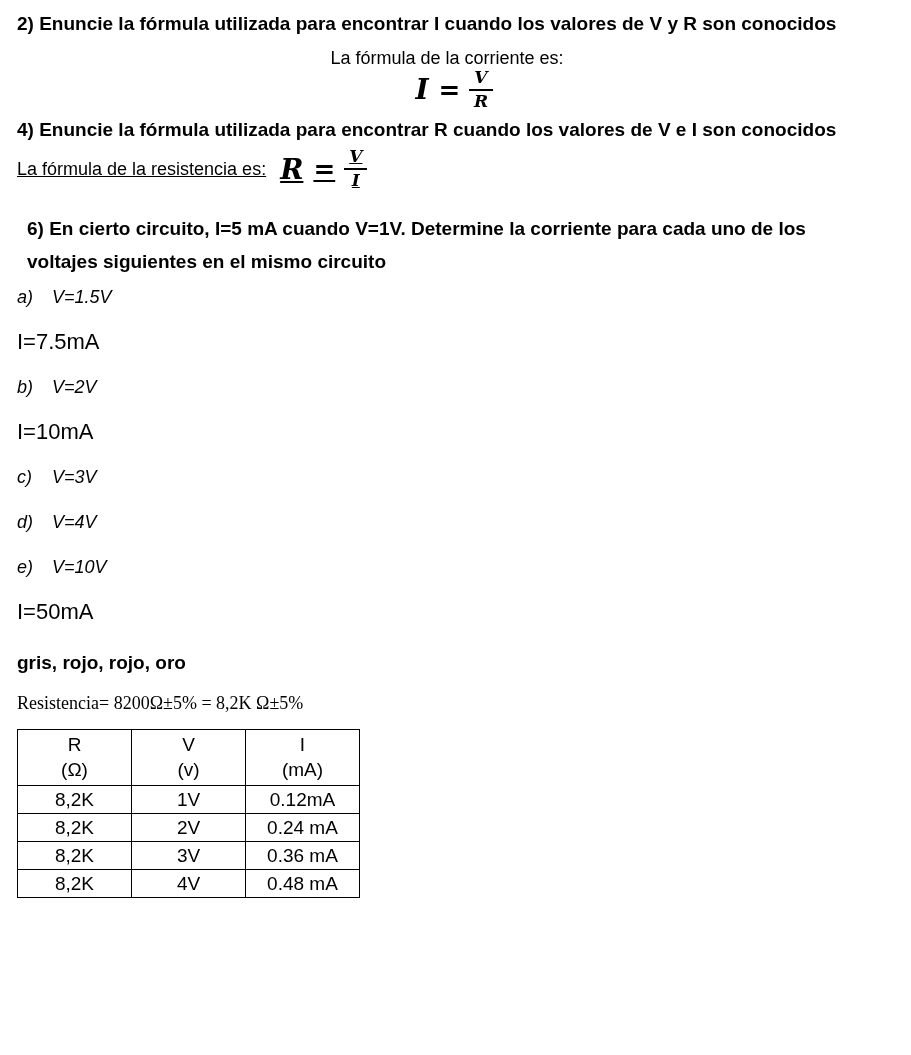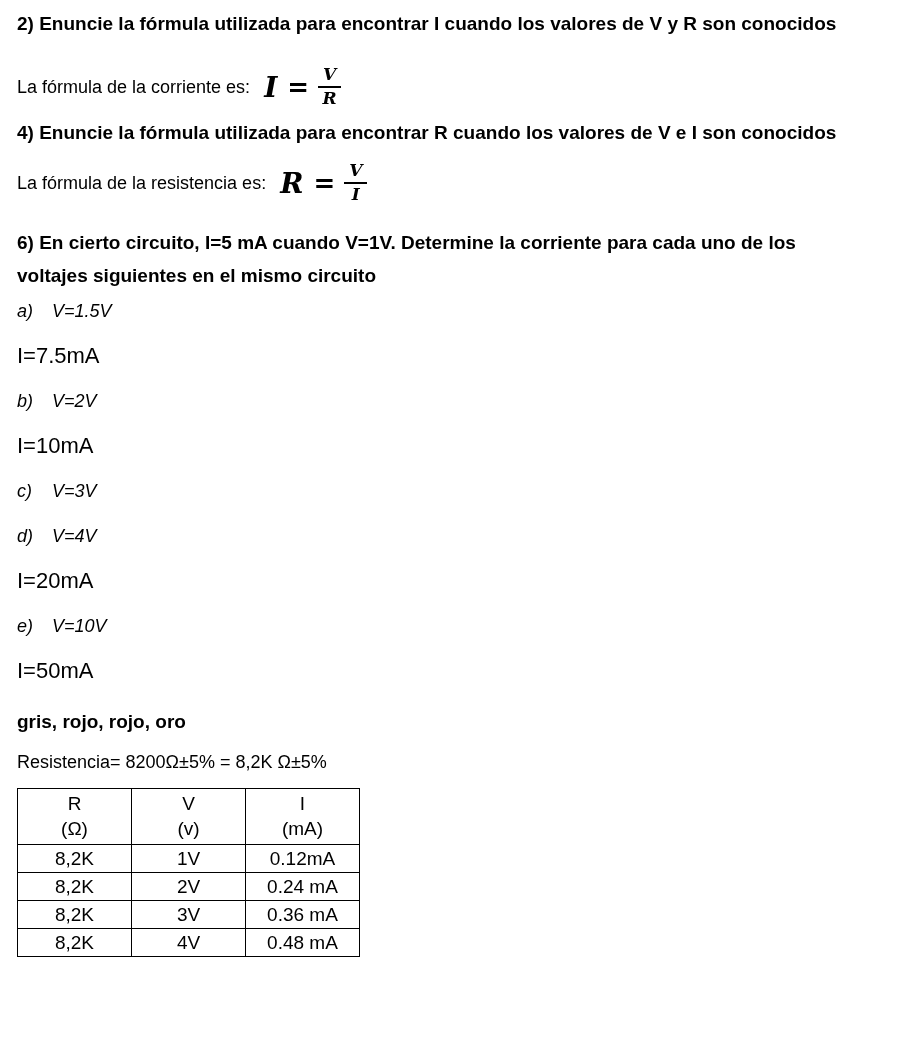--- a/index.html
+++ b/index.html
@@ -26,22 +26,22 @@
   }
   .question-heading.two-line {
     line-height: 33px;
   }
   .formula-row {
     display: flex;
     align-items: center;
     height: 54px;
     margin: 0;
   }
-  .formula-row.first { margin-top: 24px; }
-  .formula-row.second { margin-top: 11px; }
+  .formula-row.first { margin-top: 12px; flex-direction: column; }
+  .formula-row.second { margin-top: 0; text-decoration: underline; }
   .formula-label {
     font-size: 18px;
     margin-right: 14px;
   }
   .math {
     font-family: "DejaVu Serif", "Liberation Serif", serif;
     font-style: italic;
     font-weight: bold;
     display: inline-flex;
     align-items: center;
@@ -60,22 +60,22 @@
     font-size: 17px;
     line-height: 1.05;
   }
   .frac-num {
     padding: 0 5px 2px 5px;
     border-bottom: 2px solid #000000;
   }
   .frac-den {
     padding-top: 2px;
   }
-  .q4-heading { margin-top: 7px; }
-  .q6-heading { margin-top: 16px; }
+  .q4-heading { margin-top: 16px; }
+  .q6-heading { margin-top: 16px; margin-left: 10px; }
   .items-list { margin-top: 8px; }
   .item-given-line {
     font-size: 18px;
     font-style: italic;
     line-height: 22px;
     margin-bottom: 23px;
     display: flex;
   }
   .item-letter {
     min-width: 35px;
@@ -86,20 +86,21 @@
     margin-bottom: 23px;
   }
   .q8-heading {
     margin-top: 23px;
     line-height: 32px;
   }
   .resistance-line {
     font-size: 18px;
     line-height: 22px;
     margin-top: 13px;
+    font-family: Liberation Serif, serif;
   }
   .results-table {
     border-collapse: collapse;
     margin-top: 15px;
   }
   .results-table th,
   .results-table td {
     border: 1.5px solid #000000;
     font-weight: normal;
     text-align: center;
@@ -169,21 +170,20 @@
 
     <div class="item-given-line">
       <span class="item-letter">c)</span>
       <span>V=3V</span>
     </div>
 
     <div class="item-given-line">
       <span class="item-letter">d)</span>
       <span>V=4V</span>
     </div>
-    <div class="item-answer-line">I=20mA</div>
 
     <div class="item-given-line">
       <span class="item-letter">e)</span>
       <span>V=10V</span>
     </div>
     <div class="item-answer-line">I=50mA</div>
 
   </div>
 
   <div class="question-heading two-line q8-heading">

